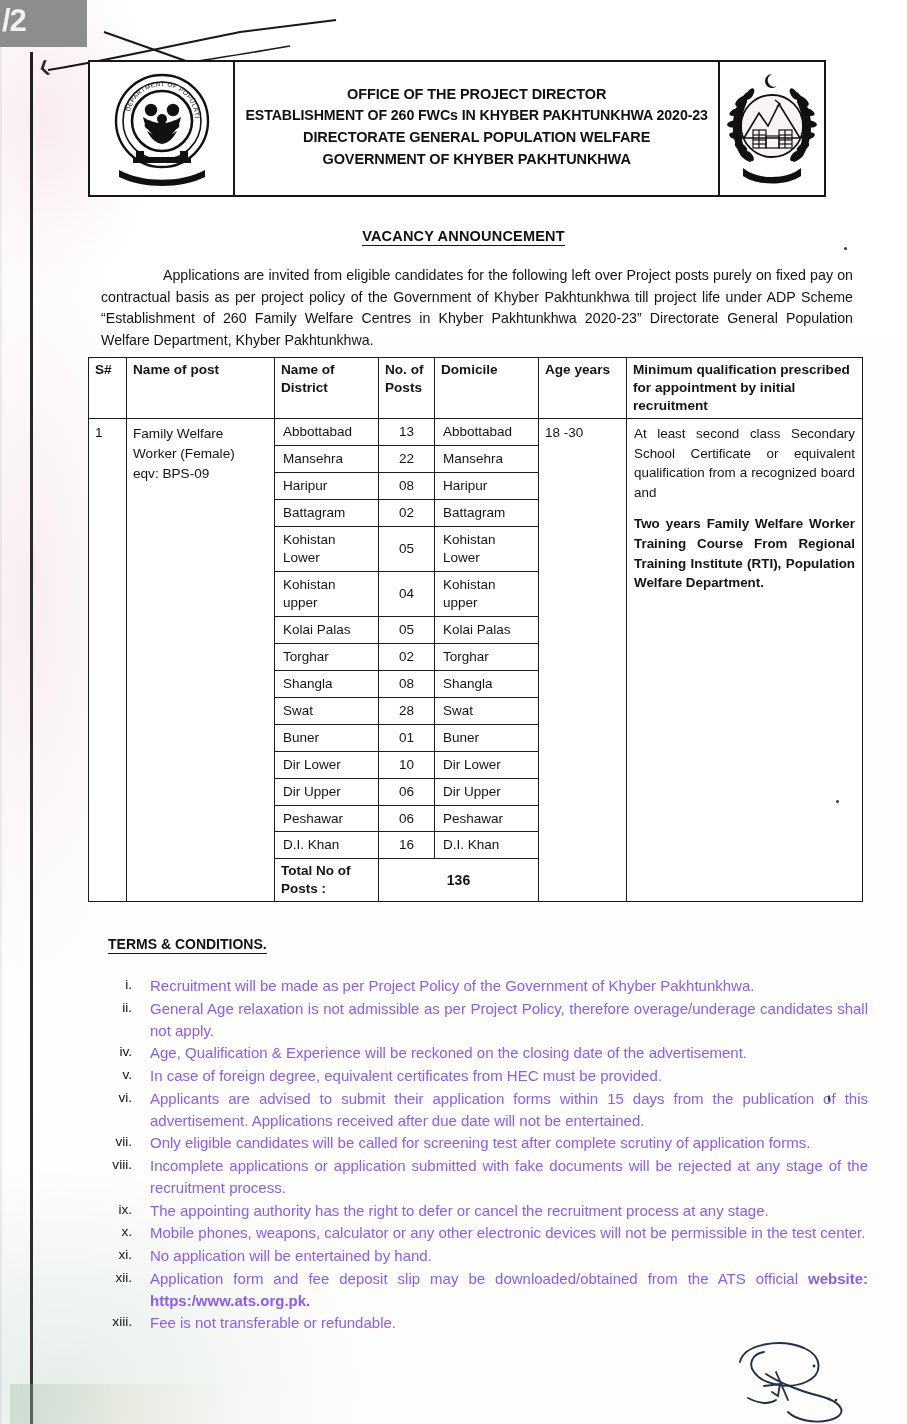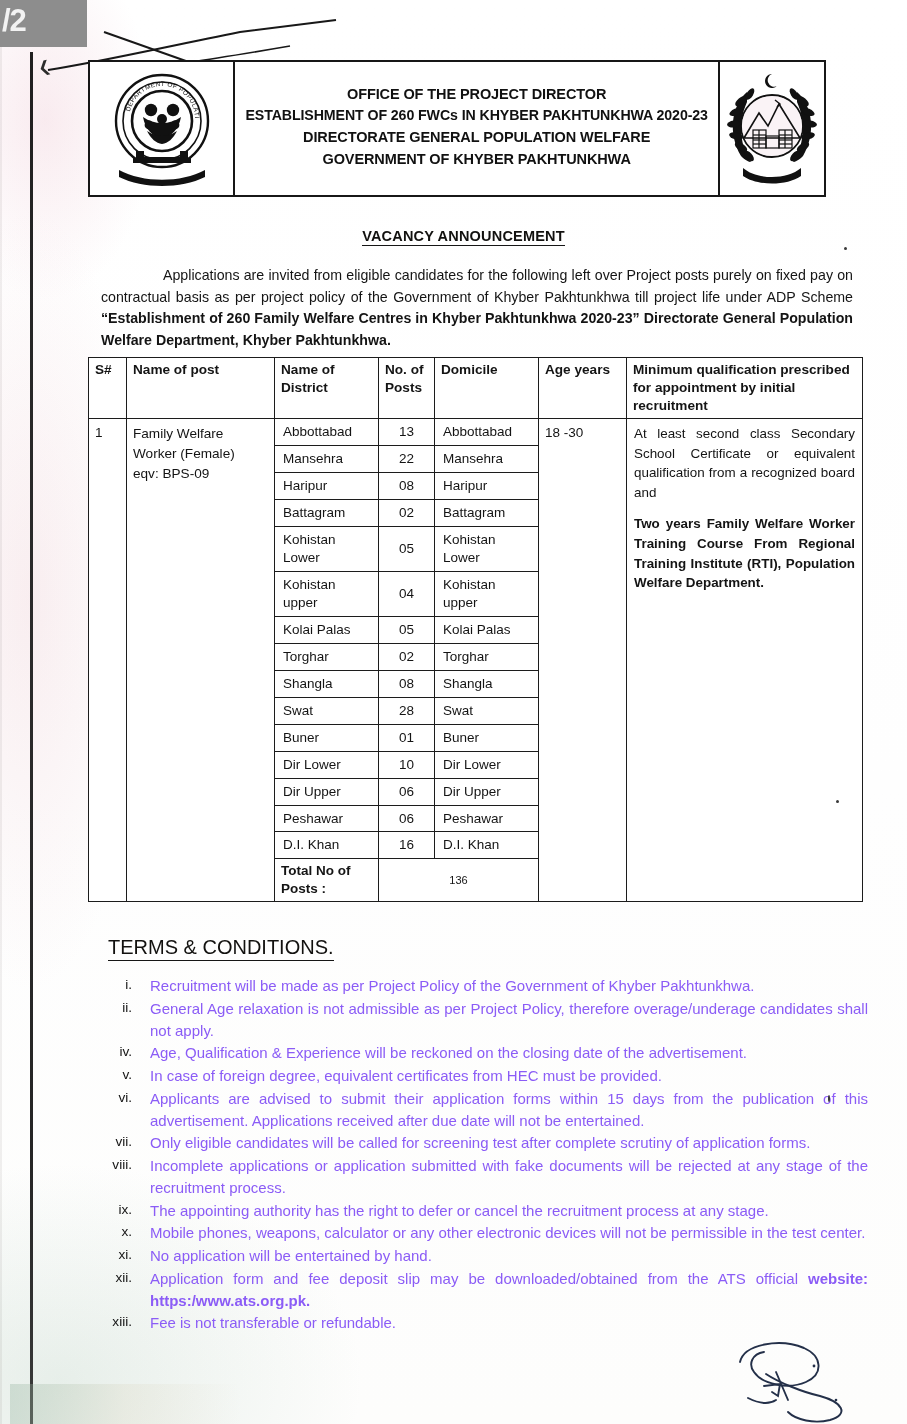--- a/index.html
+++ b/index.html
@@ -144,21 +144,21 @@
   .intro {
     position: absolute;
     left: 101px; top: 265px;
     width: 752px;
     font-size: 14.2px;
     line-height: 1.52;
     text-align: justify;
     color: #141414;
   }
   .intro .lead-indent { display: inline-block; width: 62px; }
-  .intro b { font-weight: 700; margin-top: 14px; }
+  .intro b { font-weight: 400; margin-top: 14px; }
 
   
   .vtable {
     position: absolute;
     left: 88px; top: 357px;
     width: 774px;
     border-collapse: collapse;
     table-layout: fixed;
     background: #fff;
   }
@@ -216,32 +216,32 @@
   }
   td.cell-qual .plain { font-weight: 400; }
   td.cell-qual .stress { font-weight: 700; display: block; margin-top: 12px; }
   td.total-label {
     font-weight: 700;
     vertical-align: middle;
     font-size: 13.5px;
     line-height: 1.3;
   }
   td.total-value {
-    font-weight: 400;
+    font-weight: 700;
     text-align: center;
     vertical-align: middle;
-    font-size: 11px;
+    font-size: 14px;
   }
 
   
   .terms-head {
     position: absolute;
     left: 108px; top: 936px;
-    font-weight: 400;
-    font-size: 20px;
+    font-weight: 700;
+    font-size: 14px;
     border-bottom: 1.5px solid #161616;
     padding-bottom: 1px;
   }
   .terms-list {
     position: absolute;
     left: 78px; top: 975px;
     width: 790px;
   }
   .term-row {
     display: flex;

